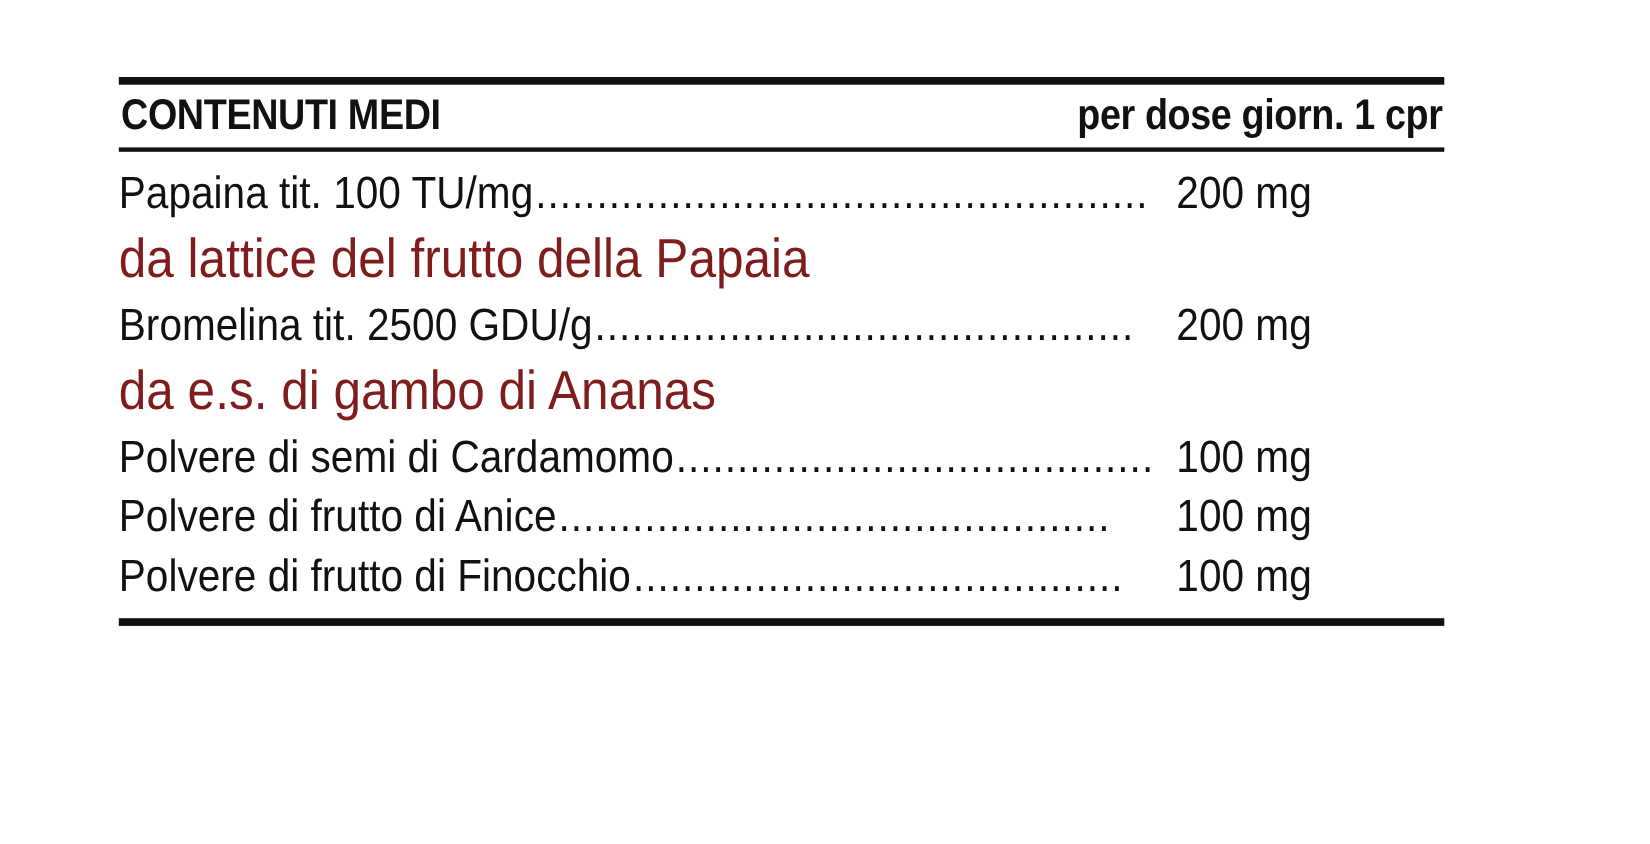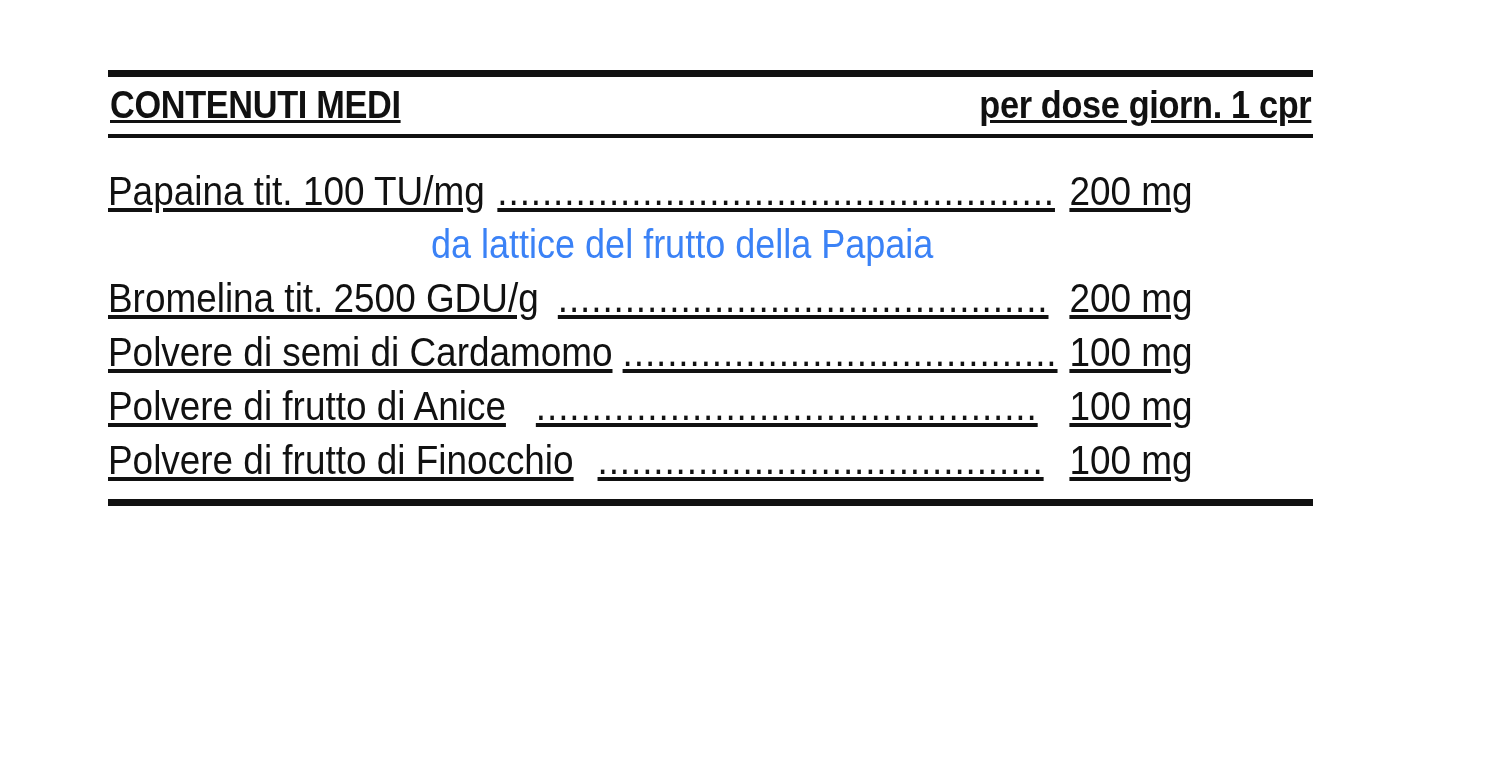--- a/index.html
+++ b/index.html
@@ -13,21 +13,20 @@
     font-family: "Liberation Sans", sans-serif;
     color: #111111;
     overflow: hidden;
   }
 
   .panel {
     position: absolute;
     left: 108px;
     top: 70px;
     width: 1205px;
-    text-decoration: underline;
   }
 
   .rule-top {
     height: 7px;
     background: #111111;
     width: 100%;
   }
   .rule-mid {
     height: 4px;
     background: #111111;
@@ -57,23 +56,22 @@
     color: #111111;
     white-space: nowrap;
     transform: scaleX(0.88);
     transform-origin: left center;
   }
   .header-right {
     transform-origin: right center;
   }
 
   .rows {
-    padding-top: 26px;
+    padding-top: 10px;
     padding-bottom: 4px;
-    text-align: center;
   }
 
   .row {
     display: flex;
     align-items: baseline;
     font-size: 41px;
     line-height: 1.32;
     color: #111111;
     white-space: nowrap;
   }
@@ -94,23 +92,23 @@
     white-space: nowrap;
     letter-spacing: 1px;
     margin: 0 2px;
   }
   .row-value {
     flex: 0 0 auto;
     padding-left: 2px;
   }
 
   .subline {
-    font-size: 40px;
+    font-size: 50px;
     line-height: 1.32;
-    color: #3b82f6;
+    color: #7f1d1d;
     white-space: nowrap;
   }
   .subline-inner {
     display: inline-block;
     transform: scaleX(0.9);
     transform-origin: left center;
   }
 </style>
 </head>
 <body>
@@ -139,20 +137,23 @@
       <span class="subline-inner">da lattice del frutto della Papaia</span>
     </div>
 
     <div class="row">
       <div class="row-inner">
         <span class="row-name">Bromelina tit. 2500 GDU/g</span>
         <span class="row-dots">............................................</span>
         <span class="row-value">200 mg</span>
       </div>
     </div>
+    <div class="subline">
+      <span class="subline-inner">da e.s. di gambo di Ananas</span>
+    </div>
 
 
     <div class="row">
       <div class="row-inner">
         <span class="row-name">Polvere di semi di Cardamomo</span>
         <span class="row-dots">.......................................</span>
         <span class="row-value">100 mg</span>
       </div>
     </div>
 

